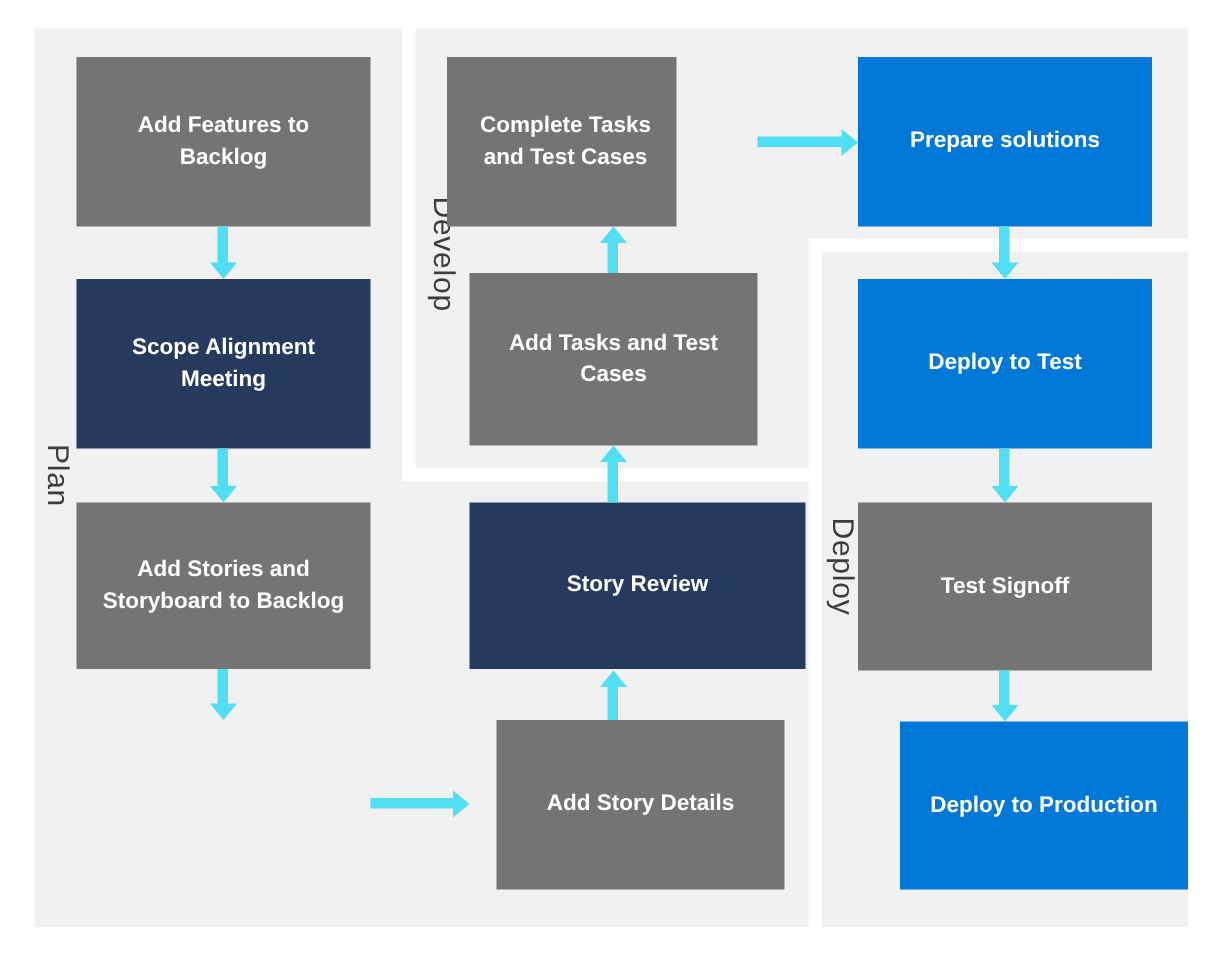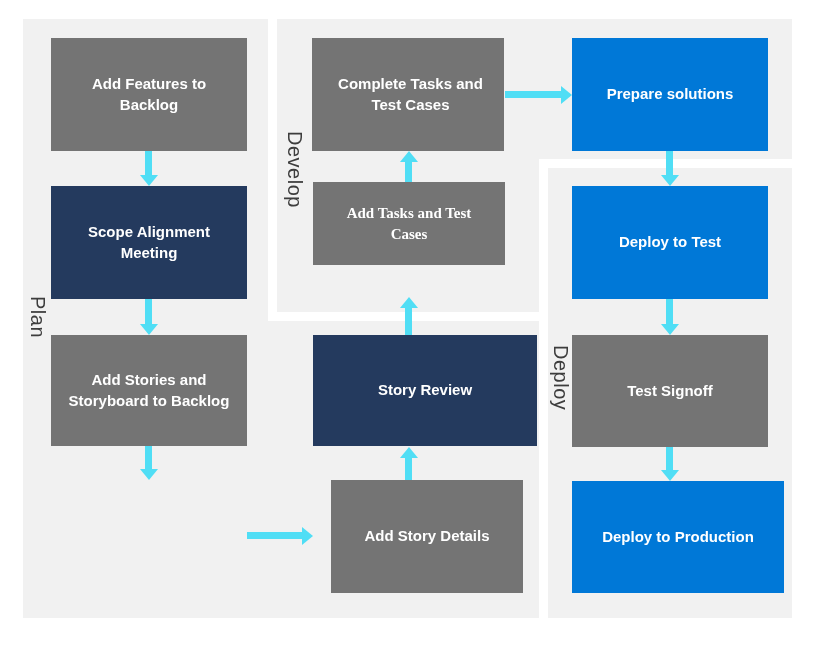--- a/index.html
+++ b/index.html
@@ -59,43 +59,43 @@
   <div class="node variant-gray" style="left:51px;top:38px;width:196px;height:113px;">
     <span>Add Features to Backlog</span>
   </div>
   <div class="node variant-navy" style="left:51px;top:186px;width:196px;height:113px;">
     <span>Scope Alignment Meeting</span>
   </div>
   <div class="node variant-gray" style="left:51px;top:335px;width:196px;height:111px;">
     <span>Add Stories and Storyboard to Backlog</span>
   </div>
 
-  <div class="node variant-gray" style="left:312px;top:38px;width:192px;height:113px;padding-left:19px;">
+  <div class="node variant-gray" style="left:298px;top:38px;width:153px;height:113px;padding-left:19px;">
     <span>Complete Tasks and Test Cases</span>
   </div>
-  <div class="node variant-gray" style="left:313px;top:182px;width:192px;height:83px;font-family:Liberation Serif, serif;">
+  <div class="node variant-gray" style="left:313px;top:182px;width:192px;height:115px;">
     <span>Add Tasks and Test Cases</span>
   </div>
   <div class="node variant-navy" style="left:313px;top:335px;width:224px;height:111px;">
     <span>Story Review</span>
   </div>
   <div class="node variant-gray" style="left:331px;top:480px;width:192px;height:113px;justify-content:center;">
     <span>Add Story Details</span>
   </div>
 
   <div class="node variant-blue" style="left:572px;top:38px;width:196px;height:113px;">
     <span>Prepare solutions</span>
   </div>
   <div class="node variant-blue" style="left:572px;top:186px;width:196px;height:113px;">
     <span>Deploy to Test</span>
   </div>
   <div class="node variant-gray" style="left:572px;top:335px;width:196px;height:112px;">
     <span>Test Signoff</span>
   </div>
-  <div class="node variant-blue" style="left:572px;top:481px;width:212px;height:112px;">
+  <div class="node variant-blue" style="left:600px;top:481px;width:192px;height:112px;">
     <span>Deploy to Production</span>
   </div>
 
   <div class="arrow av down" style="left:140px;top:151px;height:35px;">
       <div class="shaft"></div>
       <div class="head"></div>
     </div>
   <div class="arrow av down" style="left:140px;top:299px;height:36px;">
       <div class="shaft"></div>
       <div class="head"></div>

